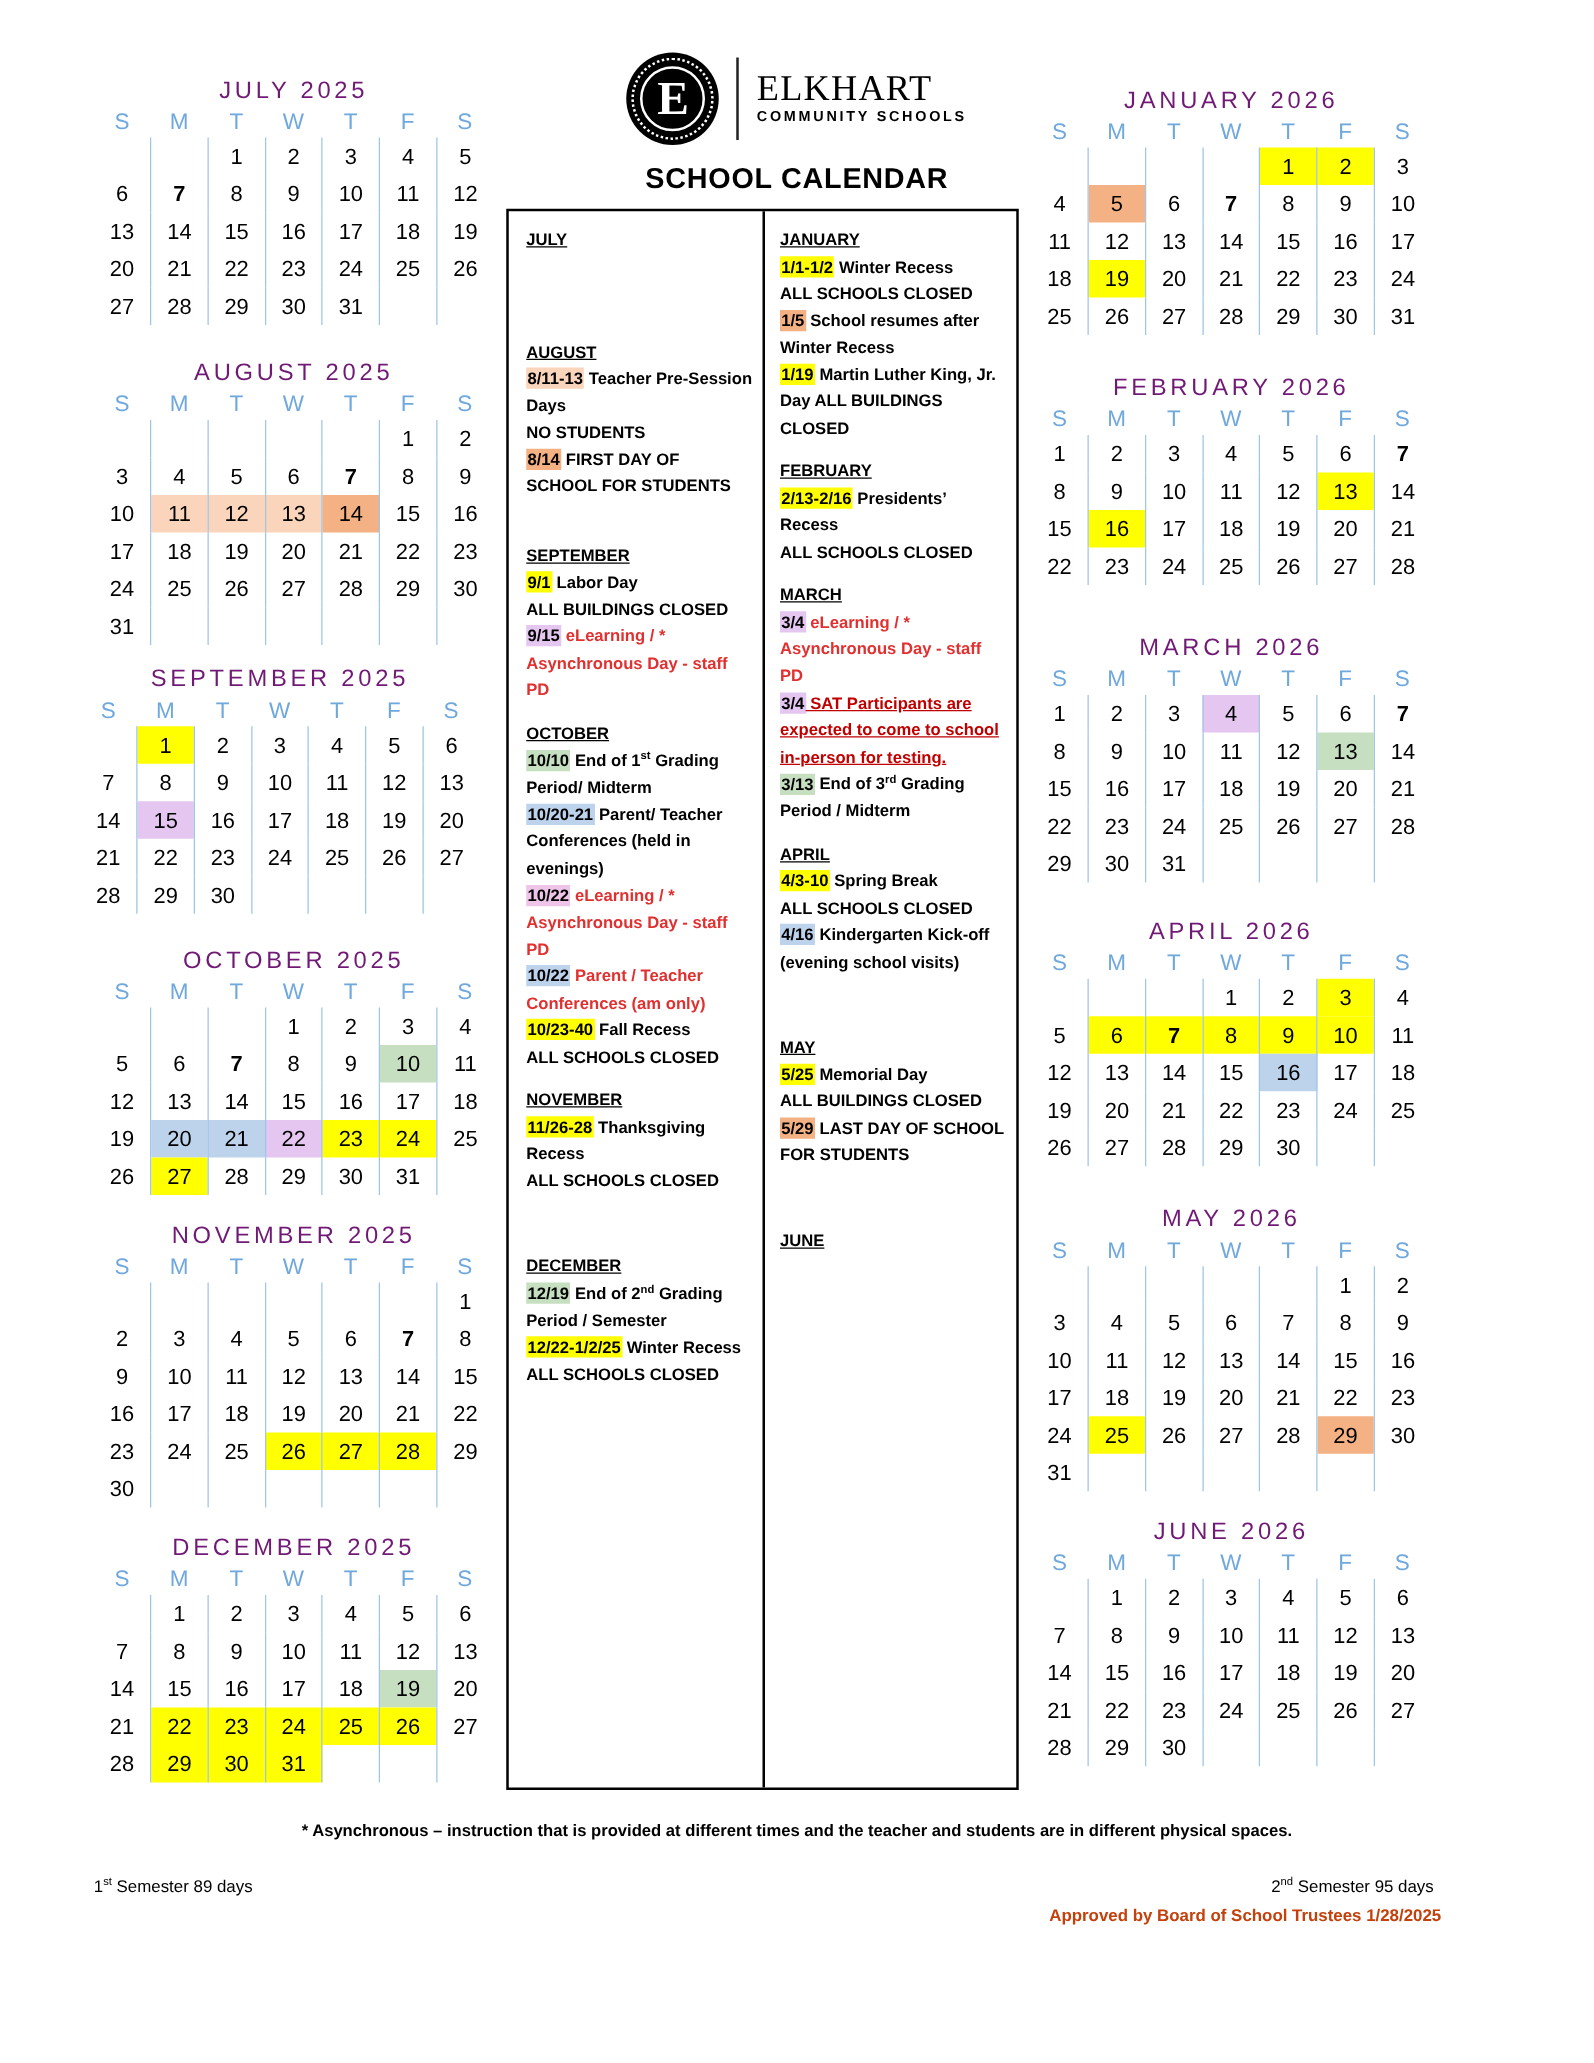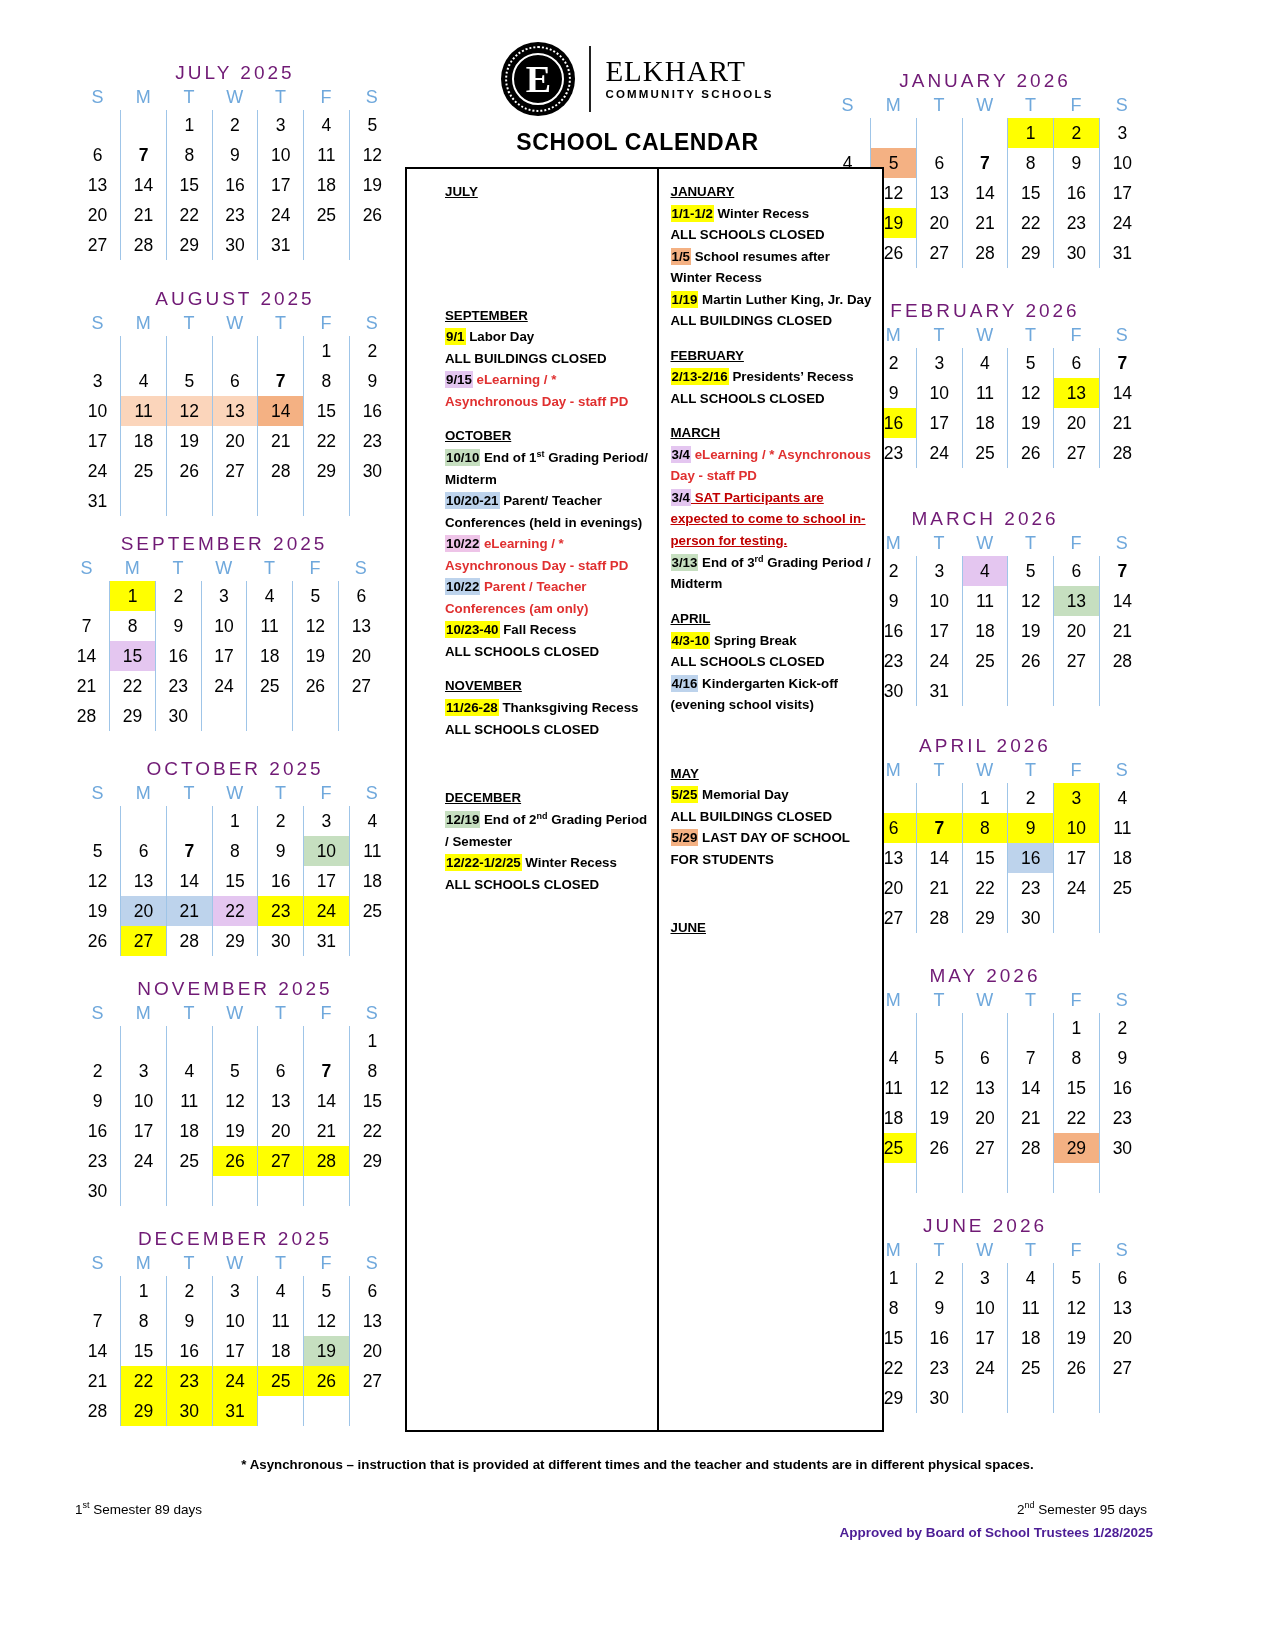--- a/index.html
+++ b/index.html
@@ -55,22 +55,22 @@
   .hl-yellow{background:#ffff00;}
   .hl-orange{background:#f4b183;}
   .hl-orange-lt{background:#fbd5bb;}
   .hl-green{background:#c6dfc0;}
   .hl-blue{background:#bdd3ec;margin-top:48px;}
   .hl-purple{background:#e4c6f0;}
   .hl-pink{background:#eec4e8;}
 
   
   .notesbox{
-    position:absolute;left:405px;top:167px;width:479px;height:1265px;
-    border:2.2px solid #000;display:flex;box-sizing:border-box;background:#fff;padding-left:24px;
+    position:absolute;left:405px;top:167px;width:410px;height:1265px;
+    border:2.2px solid #000;display:flex;box-sizing:border-box;background:#fff;
   }
   .notes-col{
     width:50%;box-sizing:border-box;padding:12px 8px 6px 14px;
     font-size:13.3px;font-weight:bold;line-height:1.62;
   }
   .notes-col.right{border-left:2.2px solid #000;padding-left:12px;}
   .mhead{text-decoration:underline;font-weight:bold;display:inline;}
   .note-p{margin:0 0 0 0;}
   .gap{height:13px;}
   .gap-lg{height:34px;}
@@ -80,21 +80,21 @@
   sup{font-size:9px;vertical-align:super;}
 
   
   .f-line1{position:absolute;left:0;top:1430px;width:1275px;text-align:center;
            font-size:13.5px;}
   .f-line2{position:absolute;left:0;top:1457px;width:1275px;text-align:center;
            font-size:13.3px;font-weight:bold;}
   .f-left{position:absolute;left:75px;top:1500px;font-size:13.5px;}
   .f-right{position:absolute;right:128px;top:1500px;font-size:13.5px;}
   .f-approved{position:absolute;right:122px;top:1525px;font-size:13.5px;
-              font-weight:bold;color:#4c1d95;}
+              font-weight:bold;color:#c2410c;}
 </style>
 </head>
 <body>
 
 <div class="page">
 
   <div class="header">
     <div class="brandrow">
       <div class="seal">
         <span class="seal-letter">E</span>
@@ -888,20 +888,26 @@
   <div class="notesbox">
 
     <div class="notes-col left">
 
       <div class="note-p">
         <span class="mhead">JULY</span>
       </div>
       <div class="gap-lg"></div>
       <div class="gap-lg"></div>
 
+      <div class="note-p">
+        <span class="mhead">AUGUST</span><br>
+        <span class="mark hl-orange-lt">8/11-13</span><span> Teacher Pre-Session Days</span><br>
+        <span>NO STUDENTS</span><br>
+        <span class="mark hl-orange">8/14</span><span> FIRST DAY OF SCHOOL FOR STUDENTS</span>
+      </div>
       <div class="gap-lg"></div>
 
       <div class="note-p">
         <span class="mhead">SEPTEMBER</span><br>
         <span class="mark hl-yellow">9/1</span><span> Labor Day</span><br>
         <span>ALL BUILDINGS CLOSED</span><br>
         <span class="mark hl-purple">9/15</span><span class="red"> eLearning / * Asynchronous Day - staff PD</span>
       </div>
       <div class="gap"></div>
 

